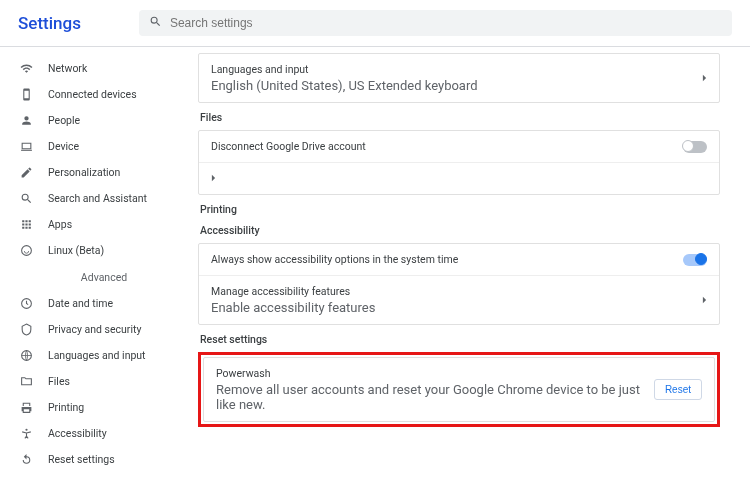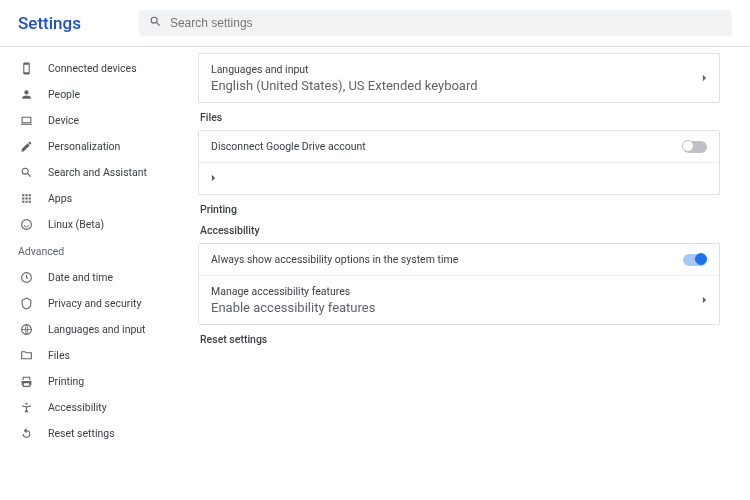--- a/index.html
+++ b/index.html
@@ -8,21 +8,21 @@
 .header-title { font-size: 17px; color: #1d4ed8; margin-right: 58px; font-weight: 500; }
 .search-wrap { flex: 1; display: flex; align-items: center; background: #f1f3f4; border-radius: 4px; padding: 5px 10px; }
 .search-wrap svg { width: 13px; height: 13px; fill: #5f6368; }
 .search-input { border: none; background: transparent; outline: none; font-size: 12px; color: #5f6368; margin-left: 8px; flex: 1; }
 .layout { display: flex; }
 .sidebar { width: 190px; padding: 8px 0 8px 18px; }
 .side-item { display: flex; align-items: center; padding: 5px 0; cursor: pointer; }
 .side-item .icon { width: 16px; height: 16px; display: flex; align-items: center; justify-content: center; margin-right: 14px; }
 .side-item .icon svg { width: 13px; height: 13px; fill: #5f6368; }
 .side-item .lbl { font-size: 10.5px; color: #3c4043; }
-.side-head { font-size: 10.5px; color: #5f6368; padding: 8px 0 6px 0; }
+.side-head { font-size: 10.5px; color: #5f6368; padding: 8px 0 6px 0; text-align: center; }
 .main { flex: 1; padding: 6px 30px 6px 8px; }
 .section-title { font-size: 10.5px; color: #3c4043; margin: 8px 0 6px 2px; font-weight: 500; }
 .panel { border: 1px solid #e0e0e0; border-radius: 2px; }
 .row { display: flex; align-items: center; padding: 9px 12px; border-bottom: 1px solid #eee; cursor: pointer; }
 .row:last-child { border-bottom: none; }
 .row .txt { flex: 1; }
 .row .title { font-size: 10.5px; color: #3c4043; }
 .row .sub { font-size: 13px; color: #5f6368; margin-top: 2px; }
 .row .arr svg { width: 5px; height: 8px; fill: #5f6368; }
 .toggle { width: 24px; height: 12px; background: #bdc1c6; border-radius: 6px; position: relative; }
@@ -44,20 +44,28 @@
         </svg></span>
     <input class="search-input" placeholder="Search settings" style="">
   </div>
 </div>
 
 <div class="layout">
   <div class="sidebar">
     <div class="side-item">
         <span class="icon">
           <svg viewBox="0 0 24 24">
+            <path d="M1 9l2 2c4.97-4.97 13.03-4.97 18 0l2-2C16.93 2.93 7.07 2.93 1 9zm8 8l3 3 3-3a4.24 4.24 0 00-6 0zm-4-4l2 2a7.07 7.07 0 0110 0l2-2C15.14 9.14 8.86 9.14 5 13z"></path>
+          </svg>
+        </span>
+        <span class="lbl">Network</span>
+      </div>
+    <div class="side-item">
+        <span class="icon">
+          <svg viewBox="0 0 24 24">
             <path d="M16 1H8a2 2 0 00-2 2v18a2 2 0 002 2h8a2 2 0 002-2V3a2 2 0 00-2-2zm0 18H8V5h8v14z"></path>
           </svg>
         </span>
         <span class="lbl">Connected devices</span>
       </div>
     <div class="side-item">
         <span class="icon">
           <svg viewBox="0 0 24 24">
             <path d="M12 12a4 4 0 10-4-4 4 4 0 004 4zm0 2c-2.67 0-8 1.34-8 4v2h16v-2c0-2.66-5.33-4-8-4z"></path>
           </svg>
@@ -217,14 +225,25 @@
             <div class="title">Manage accessibility features</div>
             <div class="sub">Enable accessibility features</div>
           </div>
         <div class="arr"><svg viewBox="0 0 6 10">
               <path d="M1 1l4 4-4 4"></path>
             </svg></div>
       </div>
     </div>
 
     <div class="section-title">Reset settings</div>
+    <div class="highlight">
+      <div class="panel">
+        <div class="row">
+          <div class="txt">
+              <div class="title">Powerwash</div>
+              <div class="sub">Remove all user accounts and reset your Google Chrome device to be just like new.</div>
+            </div>
+          <button class="reset-btn">Reset</button>
+        </div>
+      </div>
+    </div>
   </div>
 </div>
 
 </body></html>

